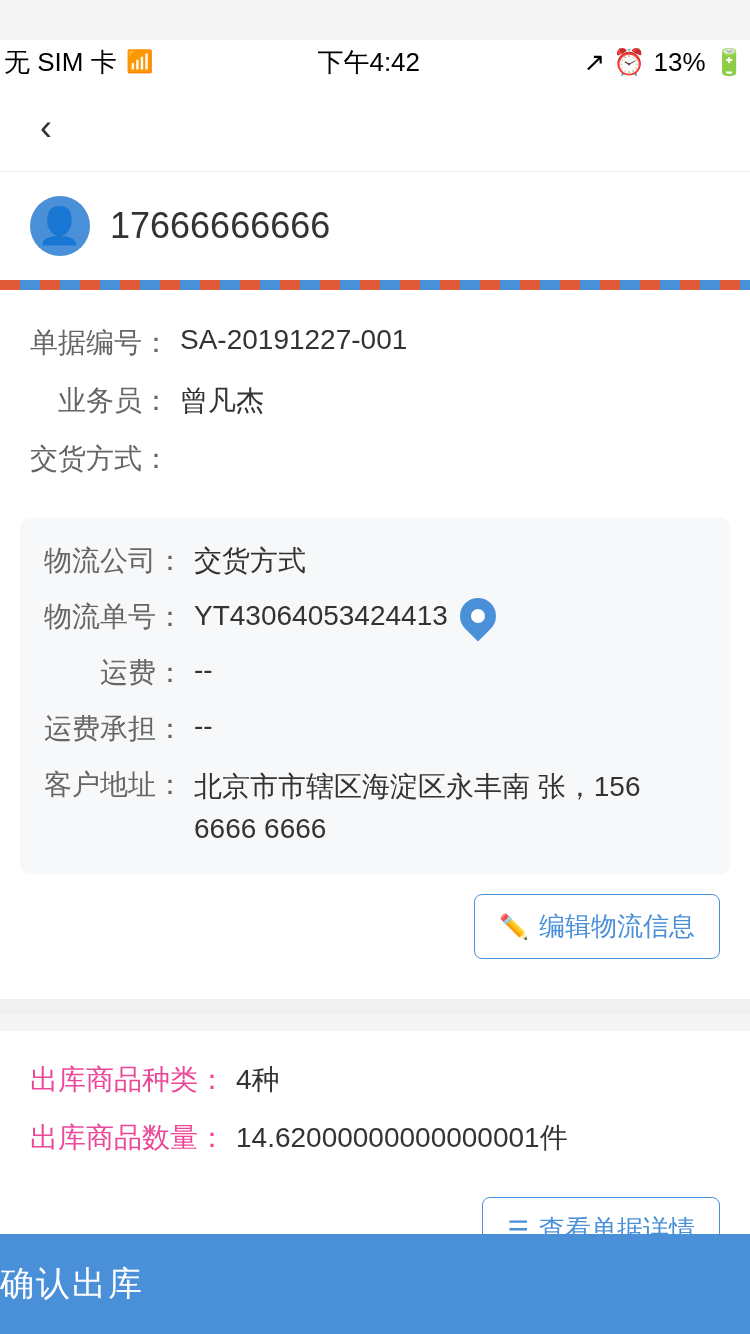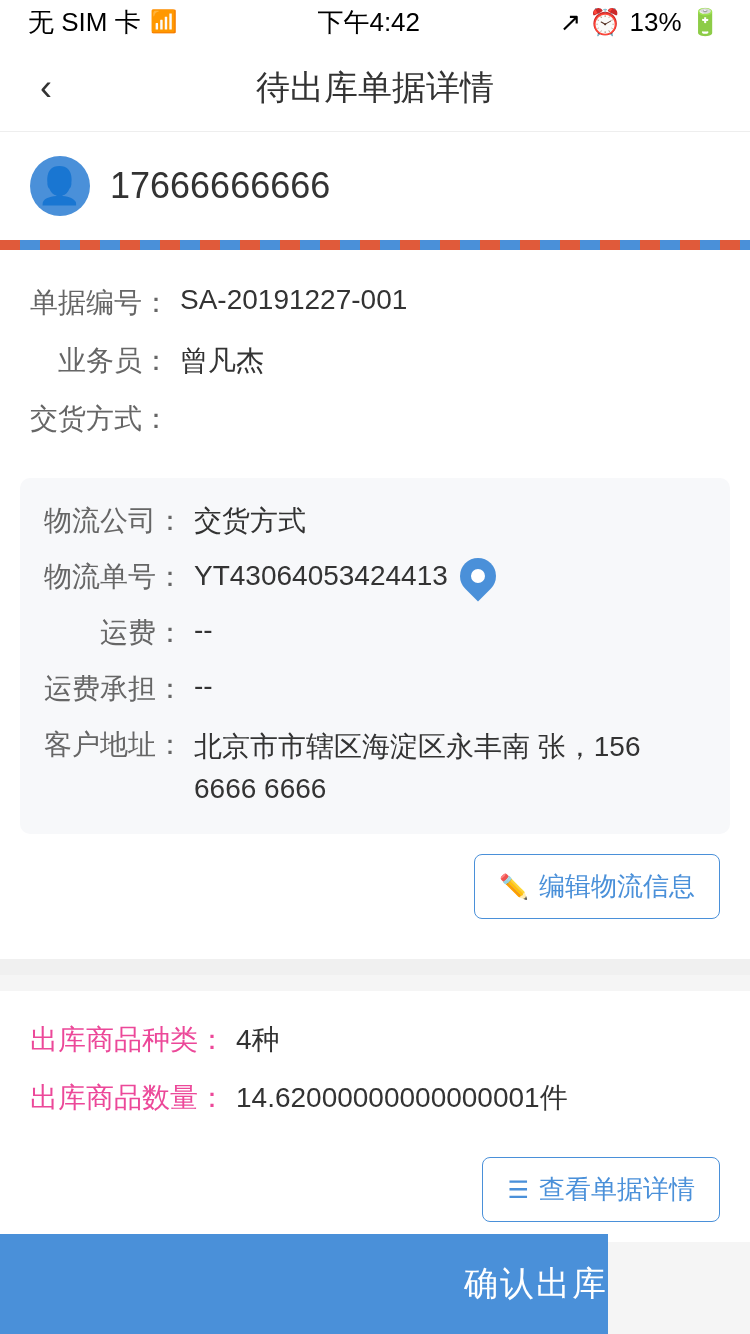--- a/index.html
+++ b/index.html
@@ -15,23 +15,24 @@
     }
 
     
     .status-bar {
       width: 750px;
       height: 44px;
       background: #fff;
       display: flex;
       align-items: center;
       justify-content: space-between;
-      padding: 0 28px;
+      padding: 0 4px;
       font-size: 26px;
       color: #000;
+      margin-top: 40px;
     }
     .status-left { display: flex; align-items: center; gap: 10px; }
     .status-right { display: flex; align-items: center; gap: 8px; }
     .wifi-icon { font-size: 22px; }
 
     
     .nav-bar {
       width: 750px;
       height: 88px;
       background: #fff;
@@ -225,26 +226,26 @@
       color: #333;
       font-size: 28px;
       margin-left: 10px;
     }
 
     
     .confirm-btn-wrap {
       position: fixed;
       bottom: 0;
       left: 0;
-      width: 608px;
+      width: 750px;
       background: #4a90d9;
       height: 100px;
       display: flex;
       align-items: center;
-      justify-content: flex-end;
+      justify-content: flex-start;
       cursor: pointer;
     }
     .confirm-btn-text {
       color: #fff;
       font-size: 34px;
       font-weight: 500;
       letter-spacing: 2px;
     }
 
     .middle-spacer {
@@ -264,21 +265,20 @@
   <div class="status-right">
     <span>↗</span>
     <span>⏰</span>
     <span>13%</span>
     <span>🔋</span>
   </div>
 </div>
 
 <div class="nav-bar">
   <span class="nav-back">‹</span>
-  <span class="nav-title">待出库单据详情</span>
 </div>
 
 <div class="customer-header">
   <div class="avatar">
     <span class="avatar-icon">👤</span>
   </div>
   <span class="customer-phone">17666666666</span>
 </div>
 
 <div class="dashed-border"></div>

